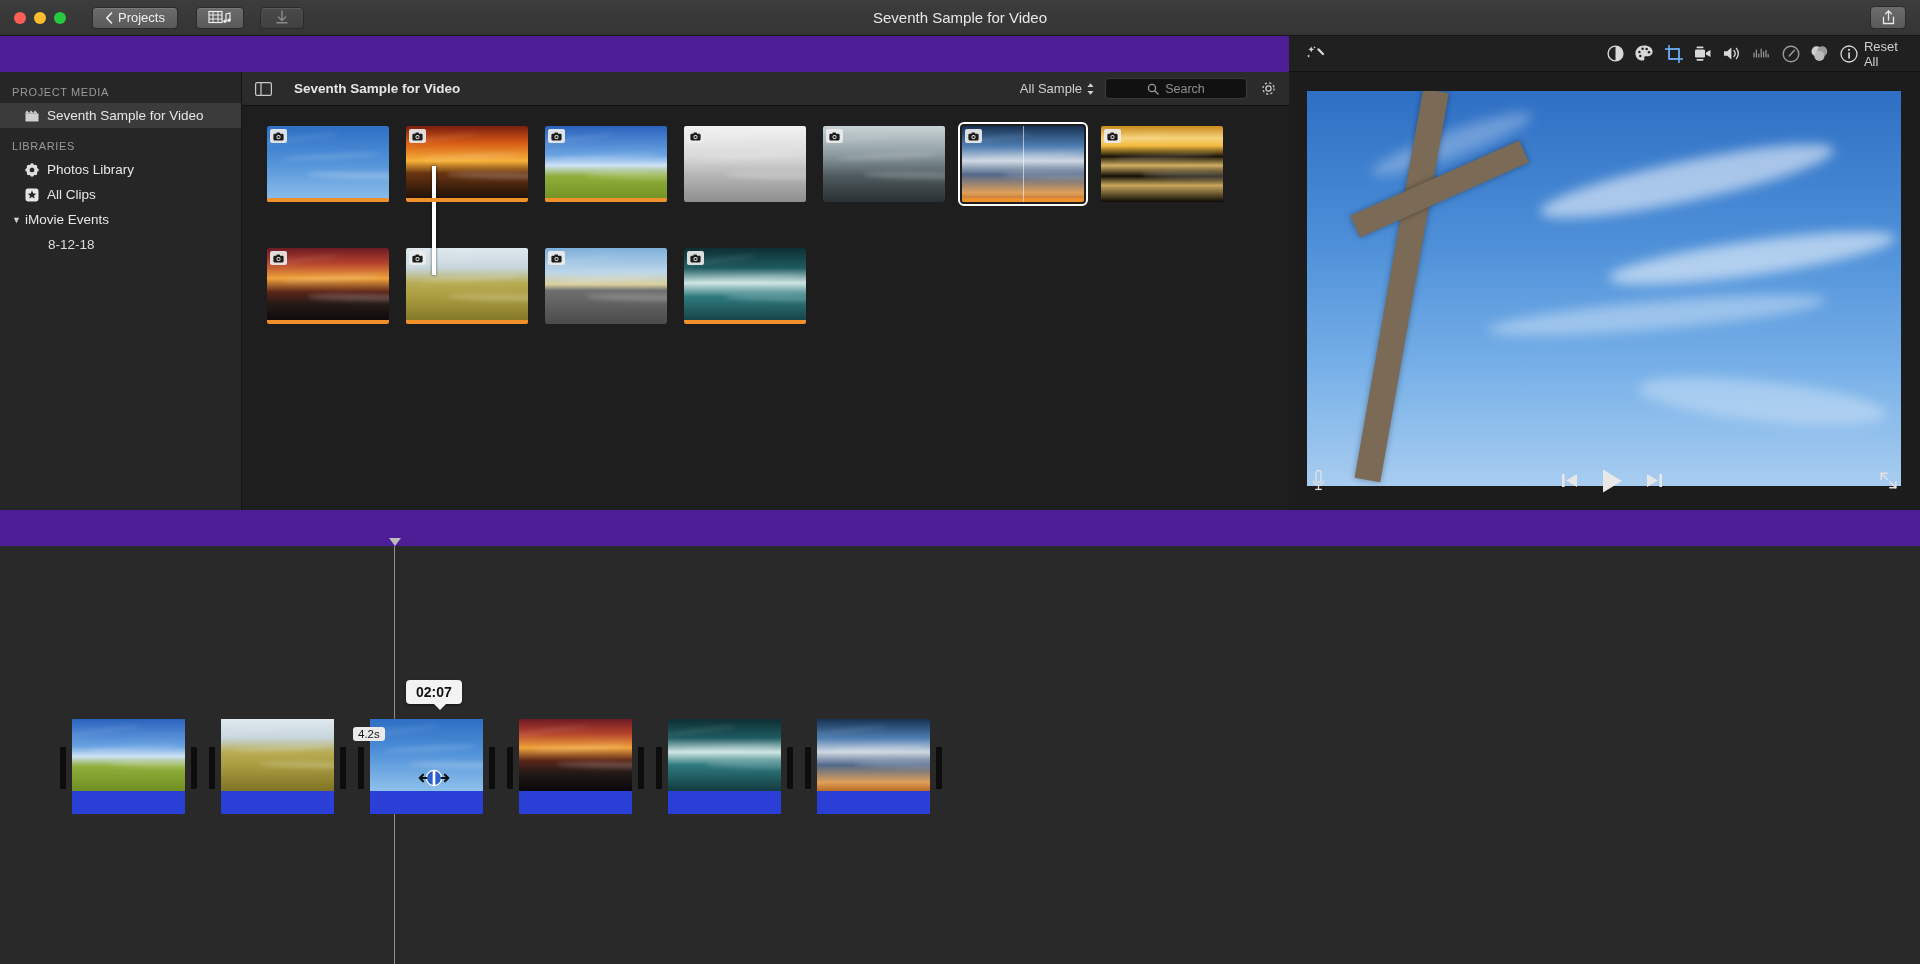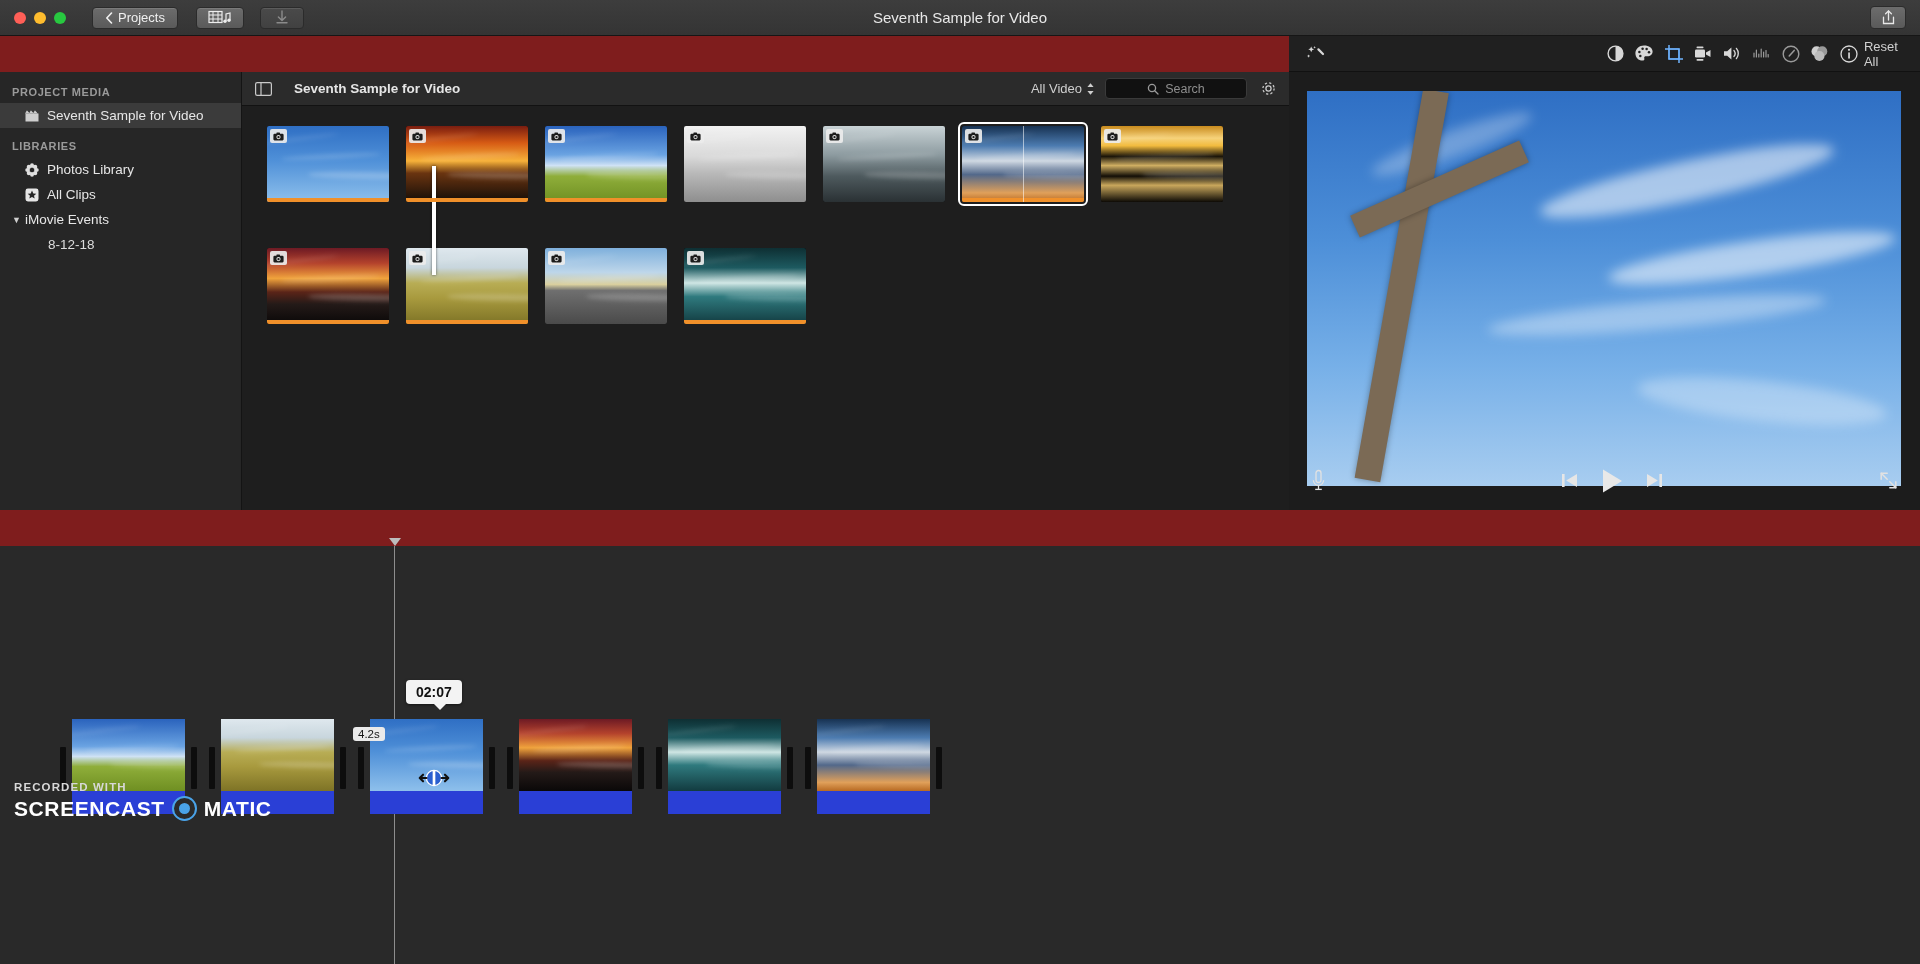--- a/index.html
+++ b/index.html
@@ -2,21 +2,21 @@
 <html><head>
 <meta charset="utf-8">
 <style>
   * { box-sizing: border-box; margin:0; padding:0; }
   html,body {
     width:1920px; height:964px; overflow:hidden;
     background:#1e1e1e;
     font-family:"Liberation Sans", sans-serif;
     -webkit-font-smoothing:antialiased;
   }
-  .app { position:relative; width:1920px; height:839px; background:#7f1d1d; }
+  .app { position:relative; width:1920px; height:839px; background:#4c1d95; }
 
   
   .titlebar {
     position:absolute; left:0; top:0; width:1920px; height:36px;
     background:linear-gradient(#3d3d3d,#343434);
     border-bottom:1px solid #161616;
     display:flex; align-items:center;
   }
   .traffic { display:flex; gap:8px; margin-left:14px; }
   .tl { width:12px; height:12px; border-radius:50%; }
@@ -58,21 +58,21 @@
   }
   .tab.active { background:#4d4d4d; color:#ffffff; }
 
   
   .sidebar {
     position:absolute; left:0; top:72px; width:242px; height:438px;
     background:#262626; border-right:1px solid #141414;
     padding-top:10px;
   }
   .sb-head {
-    color:#9a9a9a; font-size:11px; font-weight:bold; letter-spacing:.6px;
+    color:#9a9a9a; font-size:11px; font-weight:normal; letter-spacing:.6px;
     padding:4px 0 5px 12px; text-transform:uppercase;
   }
   .sb-item {
     display:flex; align-items:center; gap:8px;
     height:25px; padding-left:24px; color:#e6e6e6; font-size:13.5px;
   }
   .sb-item.sel { background:#3b3b3b; }
   .sb-item .ic { width:15px; height:15px; display:flex; align-items:center; justify-content:center; flex:0 0 15px; }
   .sb-sub { padding-left:48px; color:#dcdcdc; font-size:13.5px; height:25px; display:flex; align-items:center; }
   .disc { color:#cfcfcf; font-size:9px; margin-right:4px; }
@@ -310,21 +310,21 @@
     <div class="br-bar">
       <div class="br-sidebtn">
         <svg width="17" height="14" viewBox="0 0 17 14">
           <rect x="0.6" y="0.6" width="15.8" height="12.8" rx="1.6" fill="none" stroke="#c9c9c9" stroke-width="1.2"></rect>
           <line x1="6" y1="0.6" x2="6" y2="13.4" stroke="#c9c9c9" stroke-width="1.2"></line>
         </svg>
       </div>
       <div class="br-title">Seventh Sample for Video</div>
       <div class="br-spacer"></div>
       <div class="allclips">
-        <span>All Video</span>
+        <span>All Sample</span>
         <svg width="9" height="14" viewBox="0 0 9 14">
           <path d="M4.5 1.2L7.6 5H1.4zM4.5 12.8L7.6 9H1.4z" fill="#cfcfcf"></path>
         </svg>
       </div>
       <div class="searchbox">
         <svg width="12" height="12" viewBox="0 0 12 12">
           <circle cx="5" cy="5" r="3.6" fill="none" stroke="#9a9a9a" stroke-width="1.3"></circle>
           <line x1="7.7" y1="7.7" x2="11" y2="11" stroke="#9a9a9a" stroke-width="1.3" stroke-linecap="round"></line>
         </svg>
         <span>Search</span>
@@ -770,24 +770,14 @@
   <div class="scrub"></div>
   <div class="cursor">
     <svg width="42" height="18" viewBox="0 0 42 18">
       <circle cx="21" cy="9" r="8" fill="#2a5fd0" stroke="#ffffff" stroke-width="1.4"></circle>
       <rect x="19.6" y="1.5" width="2.8" height="15" fill="#ffffff"></rect>
       <path d="M13 9l-6 0M9.5 5.5L6 9l3.5 3.5" stroke="#111" stroke-width="2.2" fill="none" stroke-linecap="round" stroke-linejoin="round"></path>
       <path d="M29 9l6 0M32.5 5.5L36 9l-3.5 3.5" stroke="#111" stroke-width="2.2" fill="none" stroke-linecap="round" stroke-linejoin="round"></path>
     </svg>
   </div>
 
-  <div class="wm">
-    <div class="l1">RECORDED WITH</div>
-    <div class="l2">
-      <span>SCREENCAST</span>
-      <span class="dot">
-          <i></i>
-        </span>
-      <span>MATIC</span>
-    </div>
-  </div>
 
 </div>
 
 </body></html>

